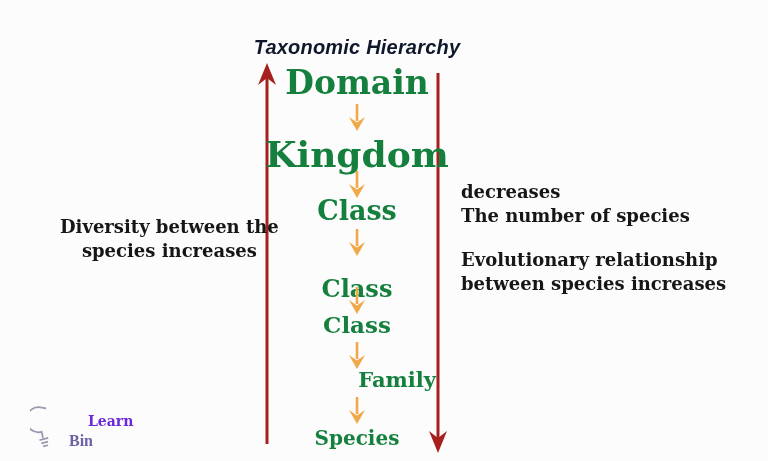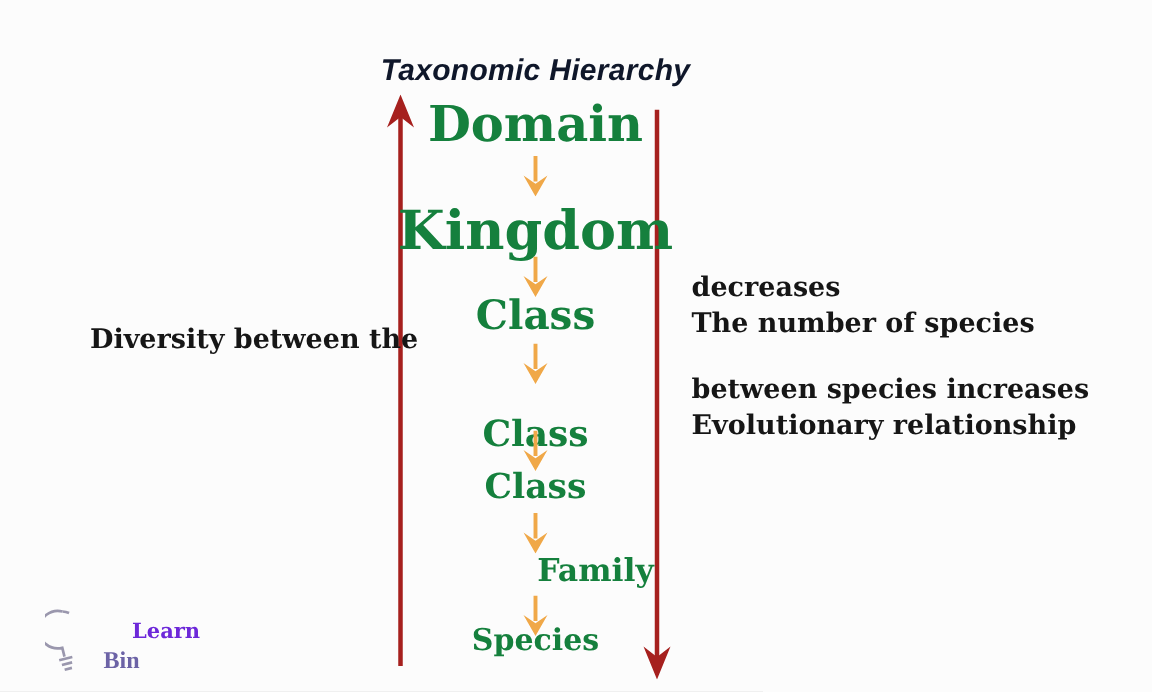--- a/index.html
+++ b/index.html
@@ -39,21 +39,21 @@
     color: #15803d;
     white-space: nowrap;
     line-height: 1;
   }
   .lv0 { top: 66px;  font-size: 33px; }
   .lv1 { top: 136px; font-size: 36px; }
   .lv2 { top: 197px; font-size: 27px; }
   .lv3 { top: 256px; font-size: 24px; margin-top: 21px; }
   .lv4 { top: 313px; font-size: 23px; }
   .lv5 { top: 369px; font-size: 21px; margin-left: 40px; }
-  .lv6 { top: 416px; font-size: 20px; }
+  .lv6 { top: 428px; font-size: 20px; }
 
   .step-arrow {
     position: absolute;
     left: 357px;
     transform: translateX(-50%);
   }
   .sa0 { top: 104px; }
   .sa1 { top: 171px; }
   .sa2 { top: 229px; }
   .sa3 { top: 287px; }
@@ -136,29 +136,30 @@
     <line x1="10" y1="0" x2="10" y2="17" stroke="#f0a848" stroke-width="2.6"></line>
     <polygon points="10,27 2,13 10,18.5 18,13" fill="#f0a848"></polygon>
   </svg>
   <svg class="step-arrow sa5" width="20" height="27" viewBox="0 0 20 27">
     <line x1="10" y1="0" x2="10" y2="17" stroke="#f0a848" stroke-width="2.6"></line>
     <polygon points="10,27 2,13 10,18.5 18,13" fill="#f0a848"></polygon>
   </svg>
 
   <div class="note note-left">
     <span>Diversity between the</span>
+    <span>species increases</span>
   </div>
 
   <div class="note note-right1">
     <span>decreases</span>
     <span>The number of species</span>
   </div>
   <div class="note note-right2">
+    <span>Evolutionary relationship</span>
     <span>between species increases</span>
-    <span>Evolutionary relationship</span>
   </div>
 
   <div class="logo">
     <svg class="bulb" width="34" height="50" viewBox="0 0 34 50">
       <g transform="rotate(-14 17 25)">
         <path d="M17 3 a12.5 12.5 0 1 0 -6 23.5 l0 6" fill="none" stroke="#9a97ad" stroke-width="1.8"></path>
         <path d="M17 3 a12.5 12.5 0 0 1 4 2" fill="none" stroke="#9a97ad" stroke-width="1.8"></path>
         <line x1="7" y1="34" x2="16" y2="34" stroke="#9a97ad" stroke-width="1.8"></line>
         <line x1="8" y1="37.5" x2="15" y2="37.5" stroke="#9a97ad" stroke-width="1.8"></line>
         <line x1="9" y1="41" x2="14" y2="41" stroke="#9a97ad" stroke-width="1.8"></line>

